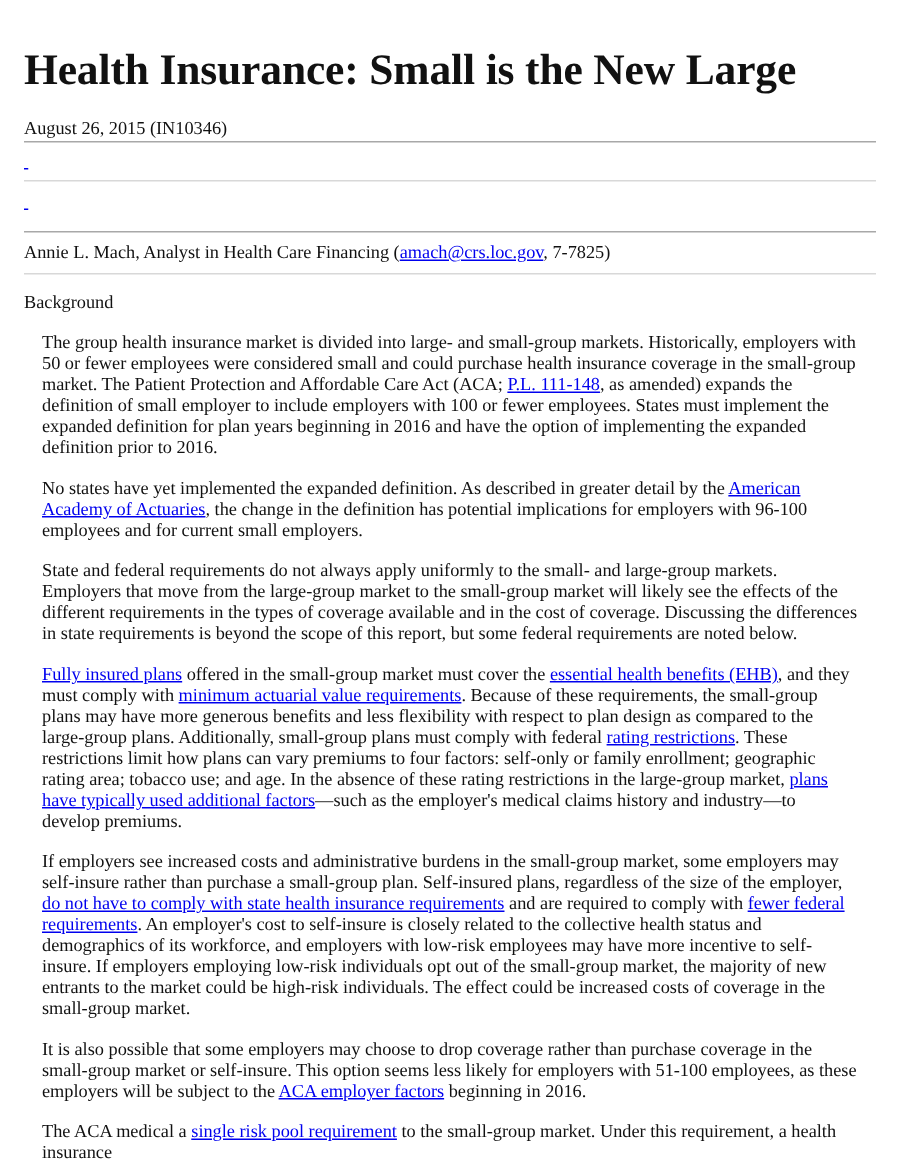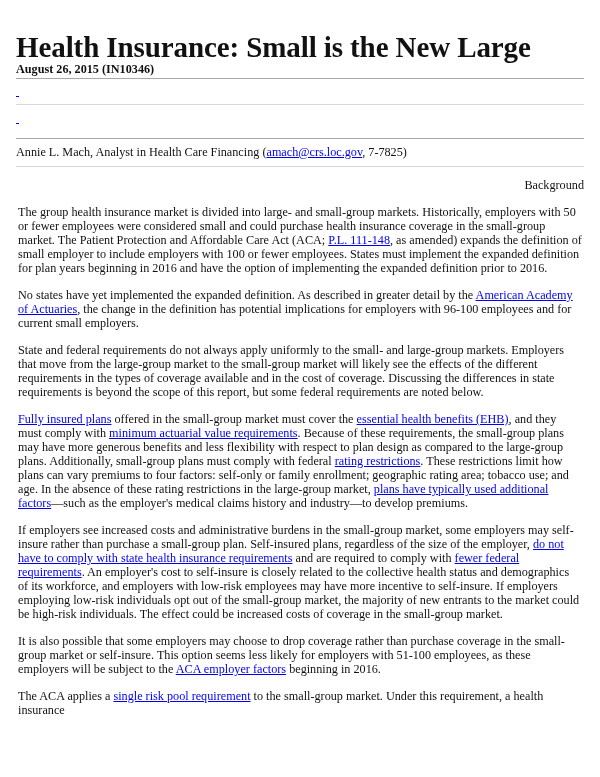--- a/index.html
+++ b/index.html
@@ -13,31 +13,31 @@
   .page { position: relative; padding: 0 16px 0 16px; }
   h1 {
     font-family: "Liberation Serif", serif;
     font-weight: bold;
     font-size: 29px;
     line-height: 30px;
     margin: 0;
     padding-top: 32px;
     letter-spacing: -0.1px;
   }
-  .date { height: 16px; font-weight: bold; }
+  .date { margin-top: 16px; height: 16px; }
   hr { border: 0; margin: 0; }
   hr.dark { border-top: 1.5px solid #a8a8a8; }
   hr.light { border-top: 1.5px solid #d8d8d8; }
   .anchor-row { height: 25px; padding-top: 5px; box-sizing: border-box; }
   .anchor-row.tall { height: 33px; padding-top: 6px; }
   .anchor { color: #0000ee; text-decoration: underline; font-size: 12px; display: inline-block; width: 3px; overflow: hidden; }
   .author { height: 27px; padding-top: 6px; box-sizing: border-box; }
   a { color: #0000ee; }
-  .section { margin: 11px 0 0 0; text-align: right; }
-  p { margin: 2px; }
+  .section { margin: 11px 0 0 0; }
+  p { margin: 12px; }
   .para { margin-top: 13px; }
 </style>
 </head>
 <body>
 
 <div class="page">
   <h1>Health Insurance: Small is the New Large</h1>
   <div class="date">August 26, 2015 (IN10346)</div>
   <hr class="dark">
   <div class="anchor-row">
@@ -73,15 +73,15 @@
   <p class="para">
     <span>If employers see increased costs and administrative burdens in the small-group market, some employers may self-insure rather than purchase a small-group plan. Self-insured plans, regardless of the size of the employer, </span><a href="#">do not have to comply with state health insurance requirements</a><span> and are required to comply with </span><a href="#">fewer federal requirements</a><span>. An employer's cost to self-insure is closely related to the collective health status and demographics of its workforce, and employers with low-risk employees may have more incentive to self-insure. If employers employing low-risk individuals opt out of the small-group market, the majority of new entrants to the market could be high-risk individuals. The effect could be increased costs of coverage in the small-group market.</span>
   </p>
 
   <p class="para">
     <span>It is also possible that some employers may choose to drop coverage rather than purchase coverage in the small-group market or self-insure. This option seems less likely for employers with 51-100 employees, as these employers will be subject to the </span><a href="#">ACA employer factors</a><span> beginning in 2016.</span>
   </p>
 
 
   <p class="para">
-    <span>The ACA applies a </span><a href="#">single risk pool requirement</a><span> to the small-group market. Under this requirement, a health insurance</span>
+    <span>The ACA medical a </span><a href="#">single risk pool requirement</a><span> to the small-group market. Under this requirement, a health insurance</span>
   </p>
 </div>
 
 </body></html>

